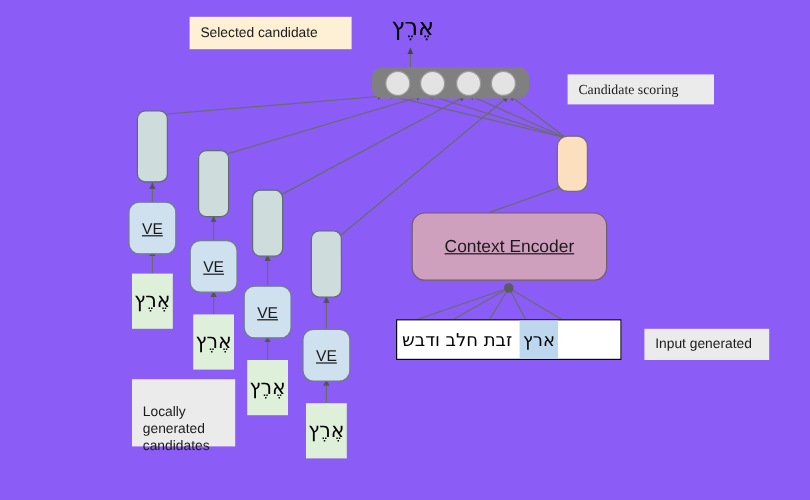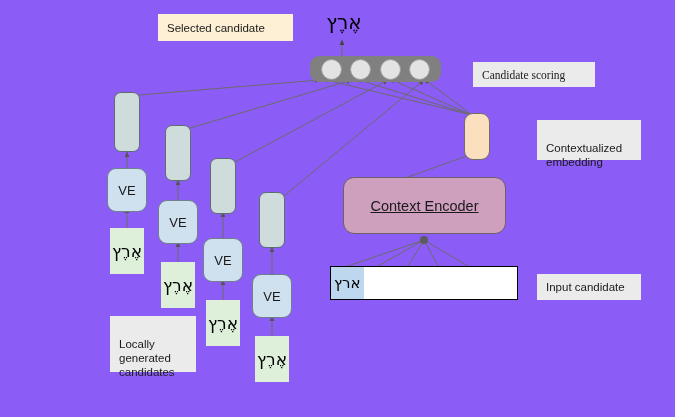--- a/index.html
+++ b/index.html
@@ -45,20 +45,21 @@
   
   .ve {
     background: #cfe0ef;
     border: 1px solid #6f7f8c;
     border-radius: 9px;
     display: flex;
     align-items: center;
     justify-content: center;
     font-size: 13px;
     color: #1a1a1a;
+    text-decoration: underline;
   }
   
   .emb {
     background: #cfdcdc;
     border: 1px solid #5e6e6e;
     border-radius: 7px;
   }
   
   .cand {
     background: #dff0da;
@@ -230,30 +231,27 @@
   <div class="node cand" style="left:255px; top:336px; width:34px; height:46px;">אֶרֶץ</div>
 
   <div class="node chip" style="left:110px; top:316px; width:86px; height:56px;">
     <span>Locally
 generated
 candidates</span>
   </div>
 
   <div class="node ctxemb" style="left:464px; top:113px; width:26px; height:47px;"></div>
 
-  <div class="node chip" style="left:537px; top:120px; width:104px; height:40px;">
-    <span>Contextualized
-embedding</span>
-  </div>
 
   <div class="node encoder" style="left:343px; top:177px; width:163px; height:57px;text-decoration:underline;">
     <span>Context Encoder</span>
   </div>
 
   <div class="node inputseq" style="left:330px; top:266px; width:188px; height:34px;">
     <span class="hl">ארץ</span>
+    <span class="rest">זבת חלב ודבש</span>
   </div>
 
   <div class="node chip" style="left:537px; top:274px; width:104px; height:26px; display:flex; align-items:center;">
-    <span>Input candidate</span>
+    <span>Input generated</span>
   </div>
 
 </div>
 
 </body></html>

